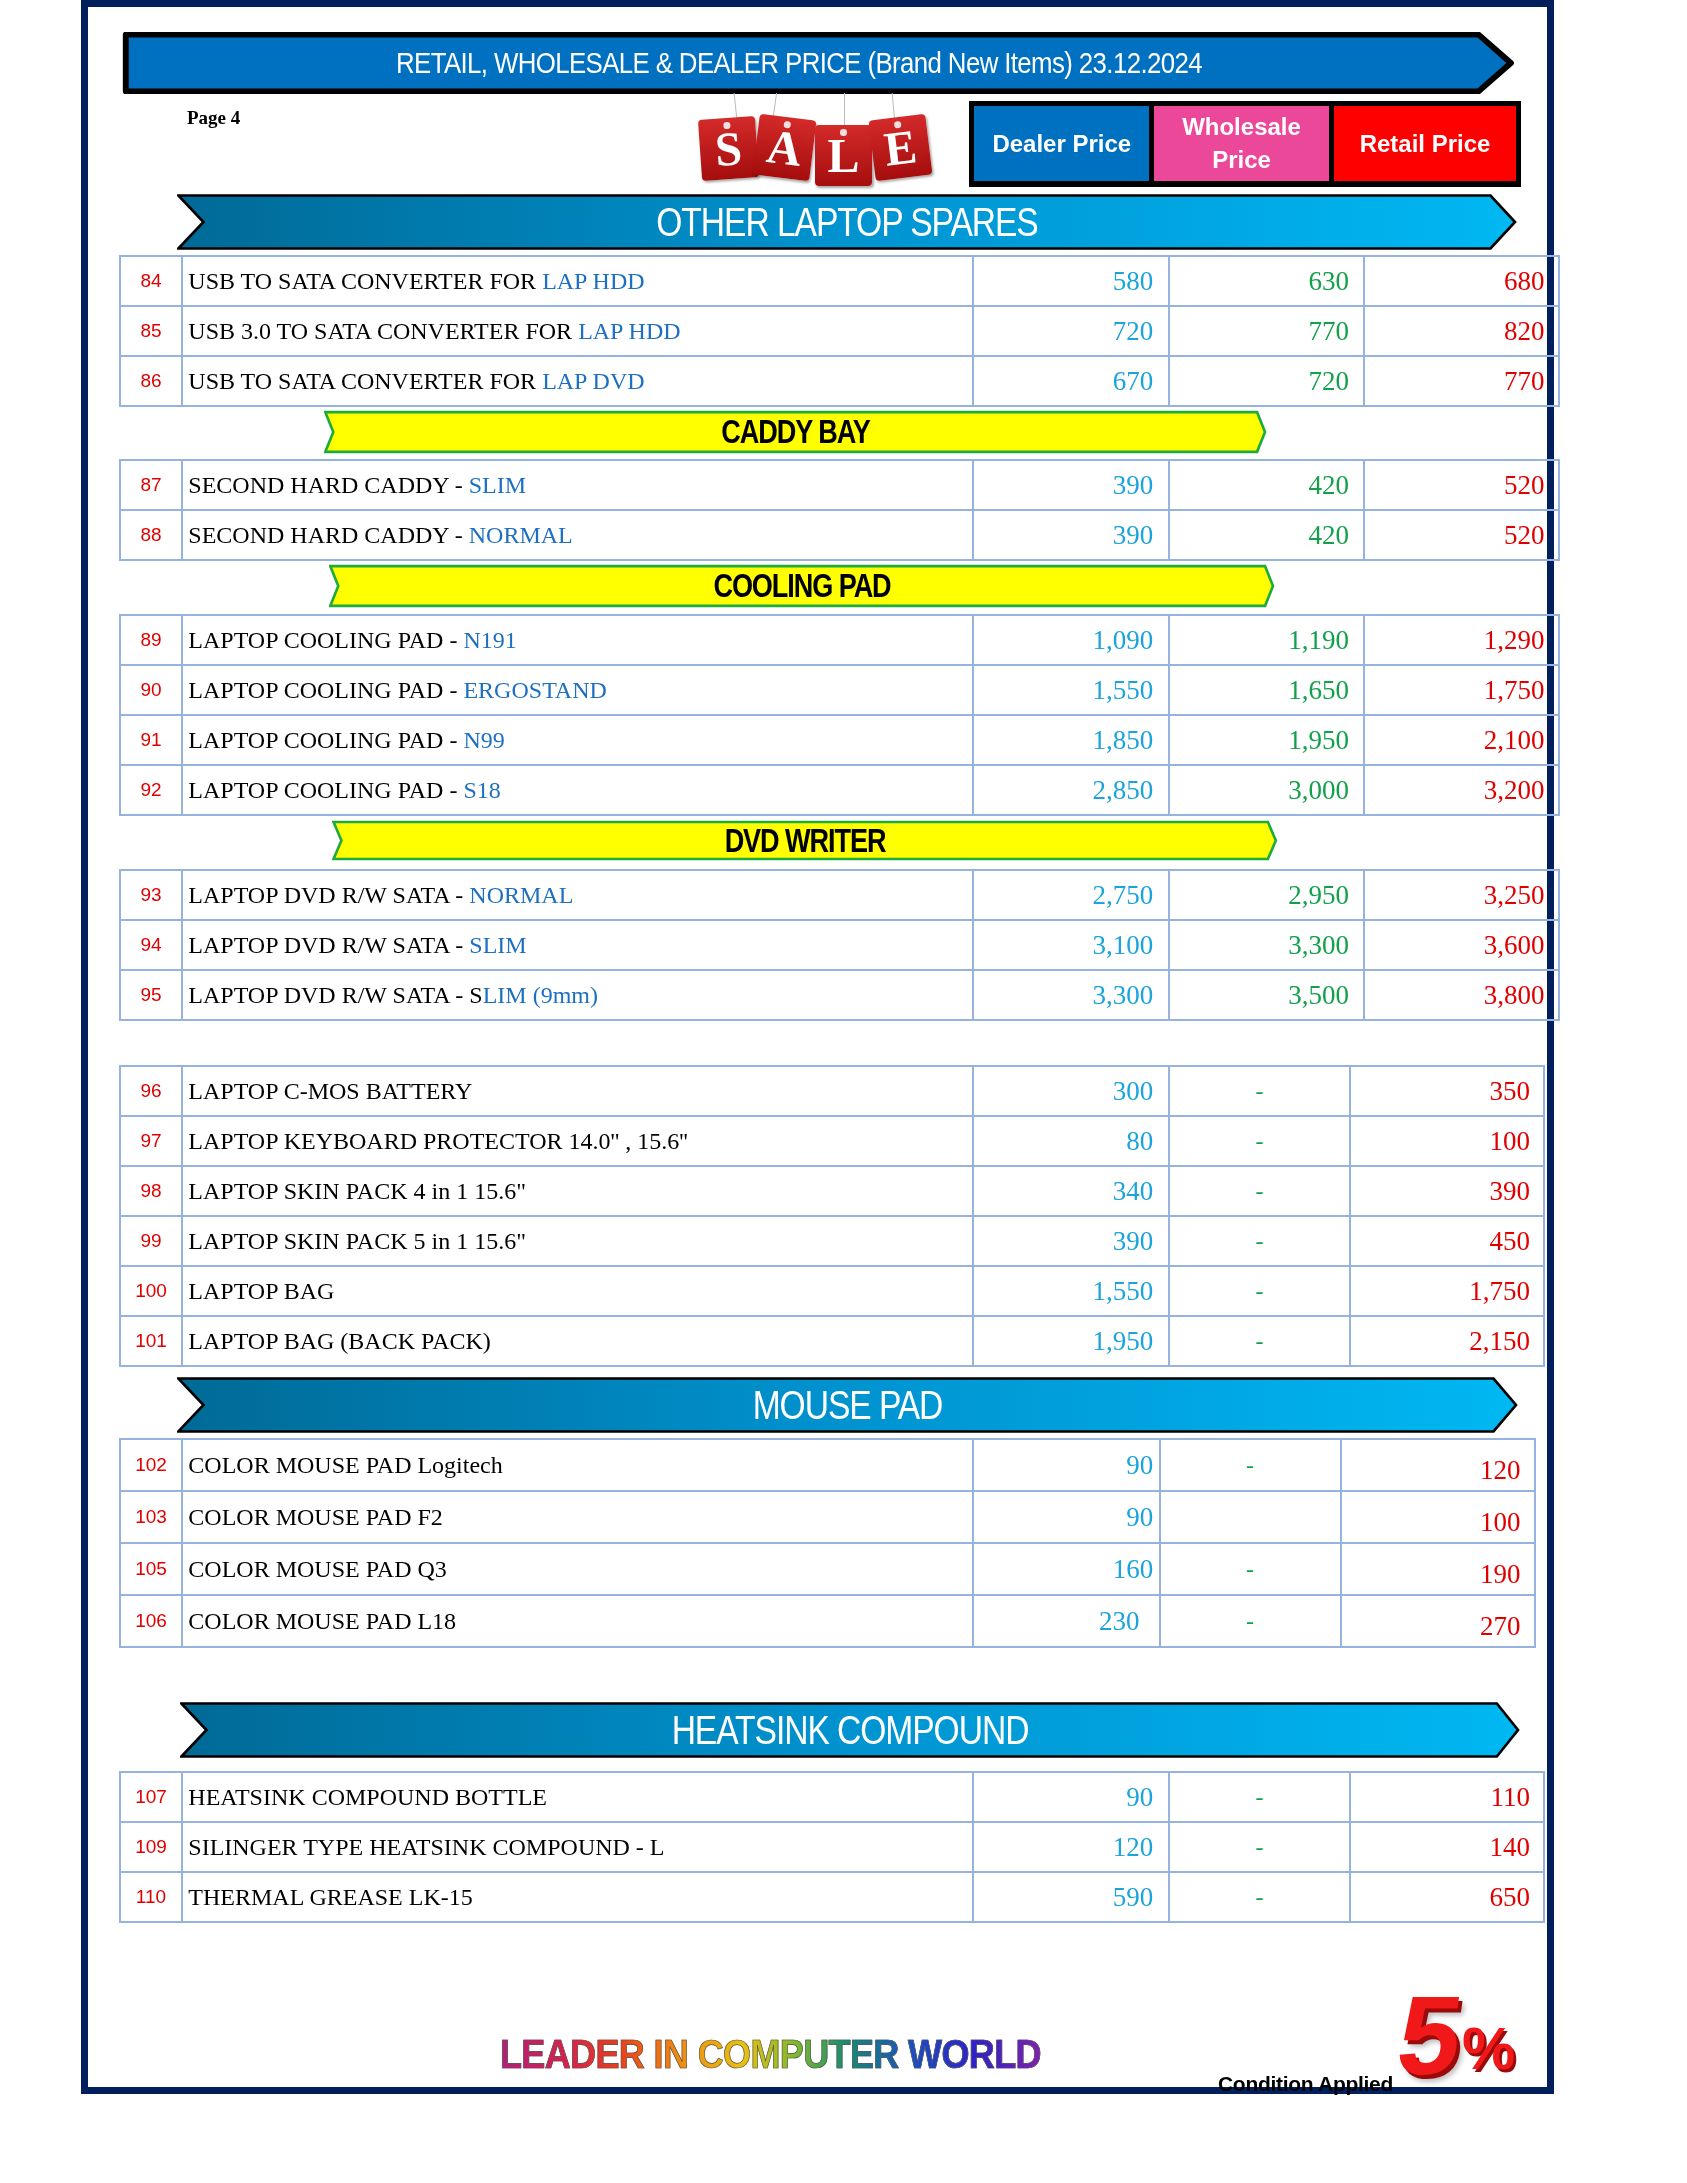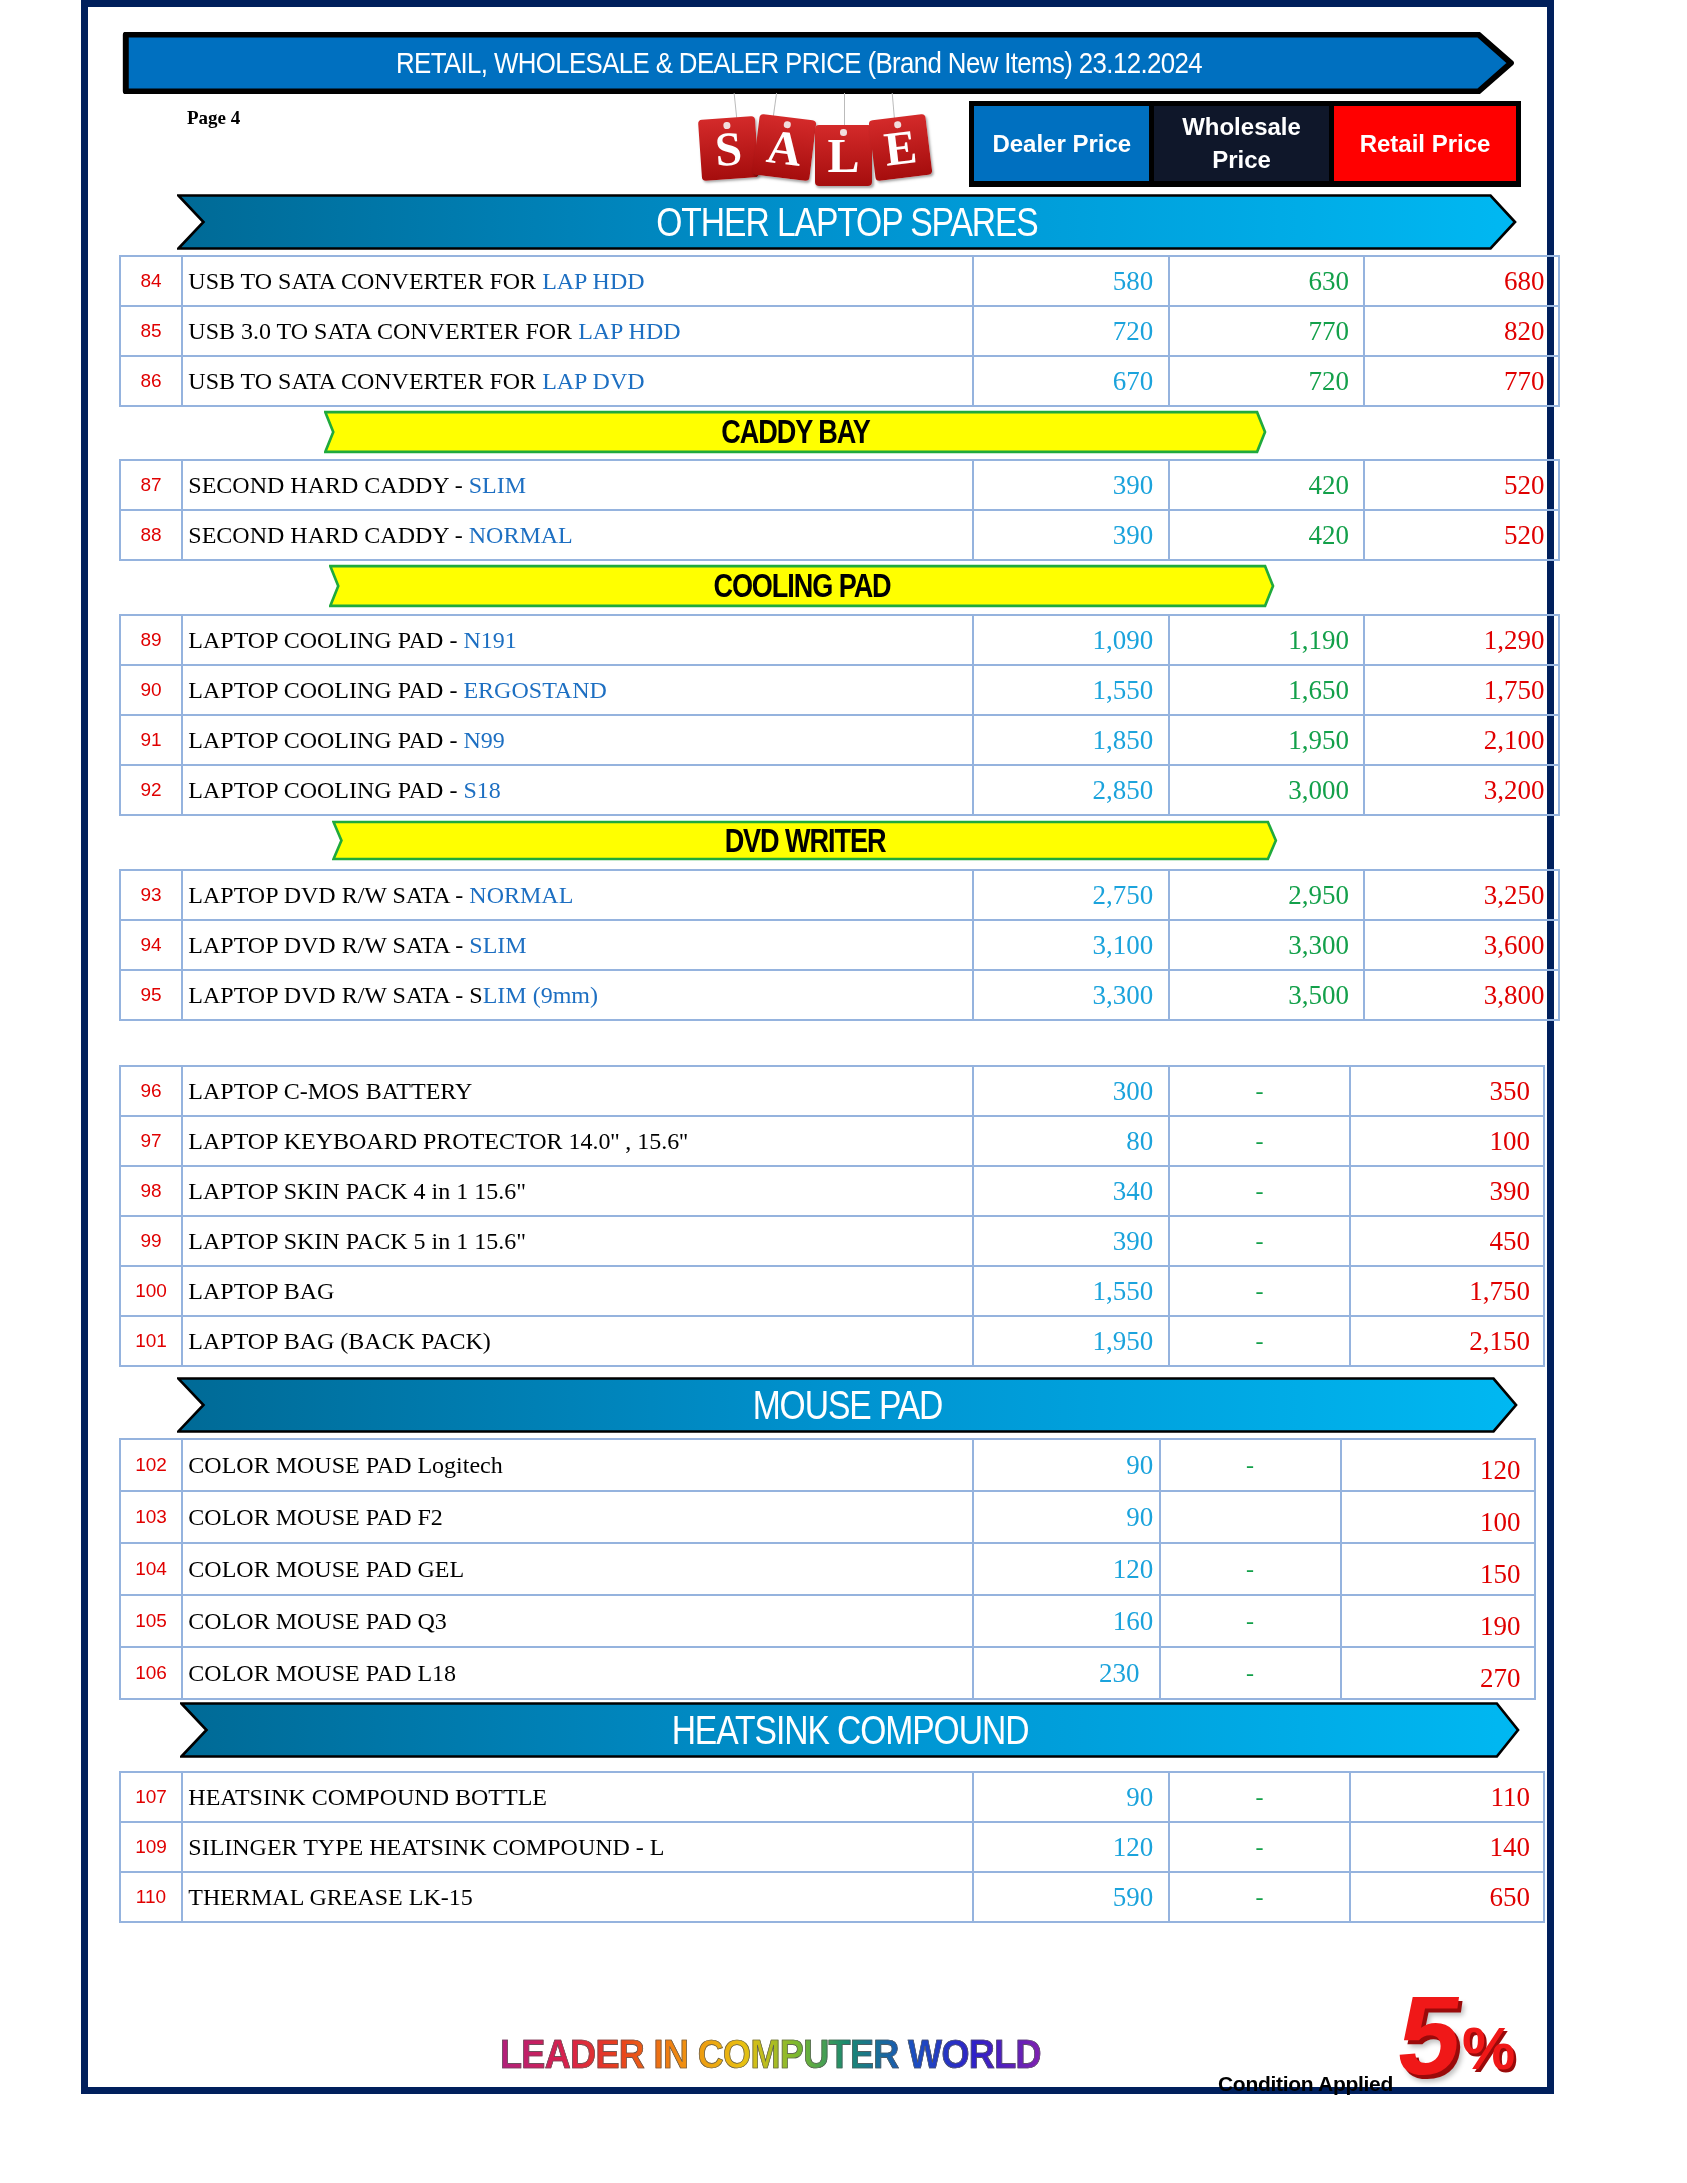--- a/index.html
+++ b/index.html
@@ -65,21 +65,21 @@
   <div class="string" style="left:149px;top:0;height:36px;"></div>
   <div class="string" style="left:198px;top:0;height:30px;transform:rotate(-5deg);"></div>
   <div class="tag" style="left:5.3px;top:25px;transform:rotate(-4deg);">S</div>
   <div class="tag" style="left:61px;top:24px;transform:rotate(7deg);">A</div>
   <div class="tag" style="left:120px;top:32px;">L</div>
   <div class="tag" style="left:177px;top:24px;transform:rotate(-7deg);">E</div>
 </div>
 
 <div class="legend">
   <div class="box" style="left:5.3px;width:175px;background:#0070c0;">Dealer Price</div>
-  <div class="box" style="left:185px;width:175px;background:#0f172a;padding:0 20px;box-sizing:border-box;">Wholesale Price</div>
+  <div class="box" style="left:185px;width:175px;background:#ec4899;padding:0 20px;box-sizing:border-box;">Wholesale Price</div>
   <div class="box" style="left:365px;width:182px;background:#ff0000;">Retail Price</div>
 </div>
 
 <svg width="0" height="0" style="position:absolute">
   <defs>
     <linearGradient id="blueGrad" x1="0" x2="1" y1="0" y2="0">
       <stop offset="0" stop-color="#006a96"></stop>
       <stop offset="0.5" stop-color="#0093d0"></stop>
       <stop offset="1" stop-color="#00b8f2"></stop>
     </linearGradient>
@@ -282,27 +282,20 @@
     <td class="rp low">120</td>
   </tr>
   <tr>
     <td class="num">103</td>
     <td class="desc">COLOR MOUSE PAD   F2</td>
     <td class="dp" style="padding-right:5.3px;">90</td>
     <td class="wp dash"></td>
     <td class="rp low">100</td>
   </tr>
   <tr>
-    <td class="num">104</td>
-    <td class="desc">COLOR MOUSE PAD   GEL</td>
-    <td class="dp" style="padding-right:5.3px;">120</td>
-    <td class="wp dash">-</td>
-    <td class="rp low">150</td>
-  </tr>
-  <tr>
     <td class="num">105</td>
     <td class="desc">COLOR MOUSE PAD   Q3</td>
     <td class="dp" style="padding-right:5.3px;">160</td>
     <td class="wp dash">-</td>
     <td class="rp low">190</td>
   </tr>
   <tr>
     <td class="num">106</td>
     <td class="desc">COLOR MOUSE PAD   L18</td>
     <td class="dp" style="padding-right:19px;">230</td>

